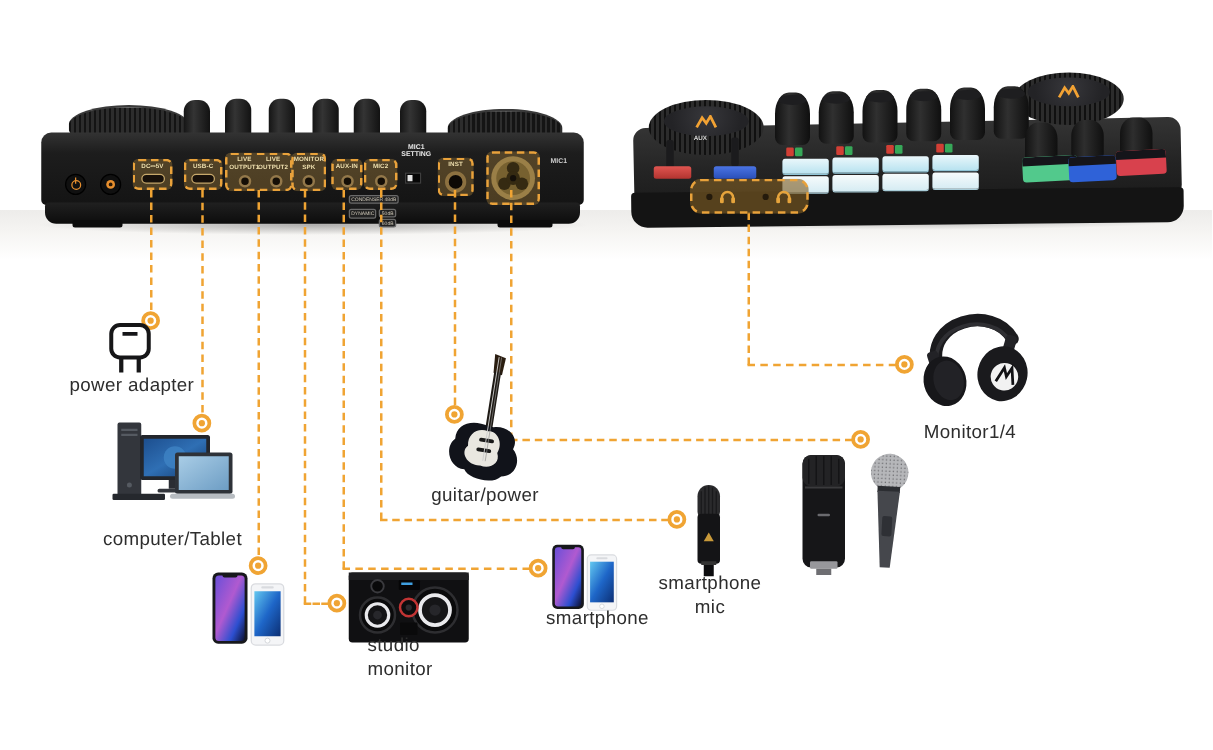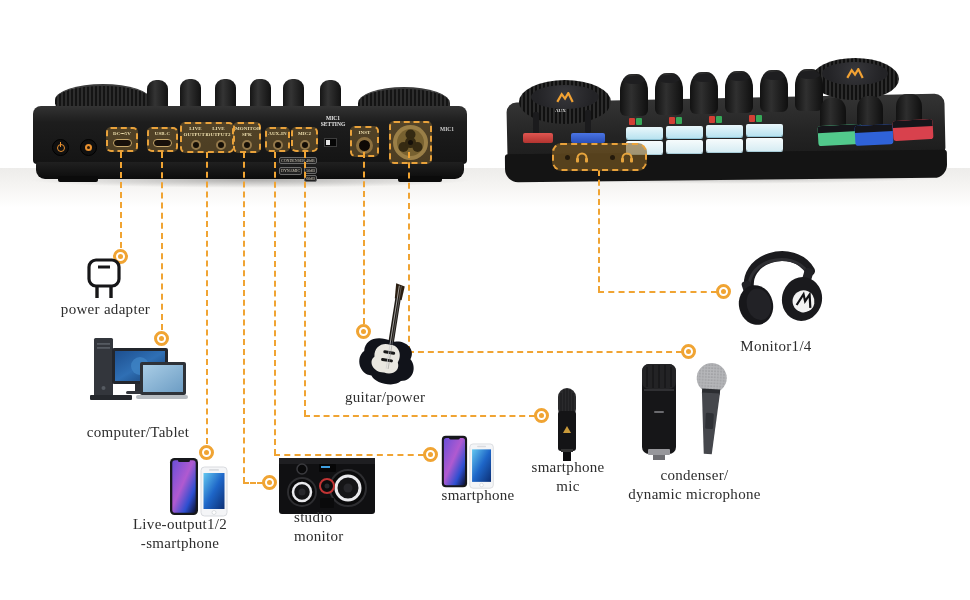--- a/index.html
+++ b/index.html
@@ -1,17 +1,17 @@
 <!DOCTYPE html>
 <html><head>
 <meta charset="utf-8">
 <style>
   html,body{margin:0;padding:0;background:#fff}
   .canvas{position:relative;width:970px;height:600px;background:#ffffff;overflow:hidden;
-          font-family:Liberation Serif, serif}
+          font-family:Liberation Sans, sans-serif}
   
   .band{position:absolute;left:0;top:168px;width:970px;height:42px;
         background:linear-gradient(180deg,#edecea 0%,#f6f5f3 45%,#ffffff 95%)}
   .dev-shadow{position:absolute;height:16px;border-radius:50%;
         background:radial-gradient(ellipse at center,rgba(0,0,0,.28) 0%,rgba(0,0,0,0) 70%)}
   
   .vline{position:absolute;width:0;border-left:2px dashed #F0A433}
   .hline{position:absolute;height:0;border-top:2px dashed #F0A433}
   .dot{position:absolute;width:15px;height:15px;border-radius:50%;border:3px solid #F0A433;
        background:#fff;box-sizing:border-box}
@@ -352,22 +352,20 @@
       </linearGradient>
     </defs>
     <rect x="2" y="3" width="28" height="57" rx="4.5" fill="#17181c"></rect>
     <rect x="4.3" y="5.3" width="23.4" height="52.4" rx="2.8" fill="url(#iph)"></rect>
     <rect x="10" y="3.8" width="12" height="3.2" rx="1.6" fill="#17181c"></rect>
     <rect x="33" y="12" width="26" height="49" rx="3.5" fill="#f4f5f7" stroke="#d9dbdf" stroke-width="1"></rect>
     <rect x="35.5" y="18" width="21" height="36" fill="url(#sam)"></rect>
     <rect x="41" y="14" width="10" height="1.8" rx=".9" fill="#d9dbdf"></rect>
     <circle cx="46" cy="57.5" r="2" fill="#fff" stroke="#cfd2d6" stroke-width=".7"></circle>
   </svg>
-  <div class="dev-label" style="left:110px;top:515px;width:140px">Live-output1/2
--smartphone</div>
 
   <svg class="dev-icon" style="left:278px;top:452px" width="98" height="64" viewBox="0 0 98 64">
     <rect x="1" y="6" width="96" height="56" rx="3" fill="#101012"></rect>
     <rect x="1" y="6" width="96" height="6" fill="#1e1e21"></rect>
     <circle cx="24" cy="40" r="14" fill="#0a0a0b" stroke="#2e2e31" stroke-width="2"></circle>
     <circle cx="24" cy="40" r="9" fill="#141416" stroke="#e9e9ec" stroke-width="2.5"></circle>
     <circle cx="24" cy="40" r="3.5" fill="#27272b"></circle>
     <circle cx="24" cy="17" r="5" fill="#09090a" stroke="#3a3a3e" stroke-width="1.5"></circle>
     <circle cx="70" cy="36" r="18" fill="#0a0a0b" stroke="#2e2e31" stroke-width="2"></circle>
     <circle cx="70" cy="36" r="12" fill="#151517" stroke="#e9e9ec" stroke-width="3"></circle>
@@ -438,22 +436,20 @@
     <rect x="26" y="88" width="22" height="6" rx="1" fill="#97979b"></rect>
     <rect x="31" y="94" width="12" height="5" fill="#6e6e72"></rect>
     <g transform="rotate(3 88 50)">
       <circle cx="88" cy="17" r="15" fill="#b6b7ba"></circle>
       <circle cx="88" cy="17" r="15" fill="url(#mesh)"></circle>
       <rect x="79" y="28" width="18" height="5" fill="#2b2d31"></rect>
       <path d="M79 32 L97 32 L92 93 L84 93 Z" fill="#45474c"></path>
       <rect x="84" y="52" width="8" height="16" rx="1.5" fill="#2e3035"></rect>
     </g>
   </svg>
-  <div class="dev-label" style="left:612px;top:466px;width:165px">condenser/
-dynamic microphone</div>
 
   <svg class="dev-icon" style="left:730px;top:240px" width="96" height="94" viewBox="0 0 96 92">
     <path d="M20 52 C10 16 64 2 80 30" fill="none" stroke="#1b1b1e" stroke-width="10" stroke-linecap="round"></path>
     <path d="M20 52 C12 20 62 6 78 32" fill="none" stroke="#2f2f33" stroke-width="3" stroke-linecap="round"></path>
     <rect x="13" y="40" width="9" height="15" rx="3" fill="#222226" transform="rotate(-18 17.5 47.5)"></rect>
     <rect x="73" y="27" width="9" height="17" rx="3" fill="#222226" transform="rotate(16 77.5 35.5)"></rect>
     <g transform="rotate(-14 26 64)">
       <ellipse cx="26" cy="64" rx="17" ry="20" fill="#17171a"></ellipse>
       <ellipse cx="29" cy="64" rx="12" ry="16" fill="#222226"></ellipse>
     </g>

